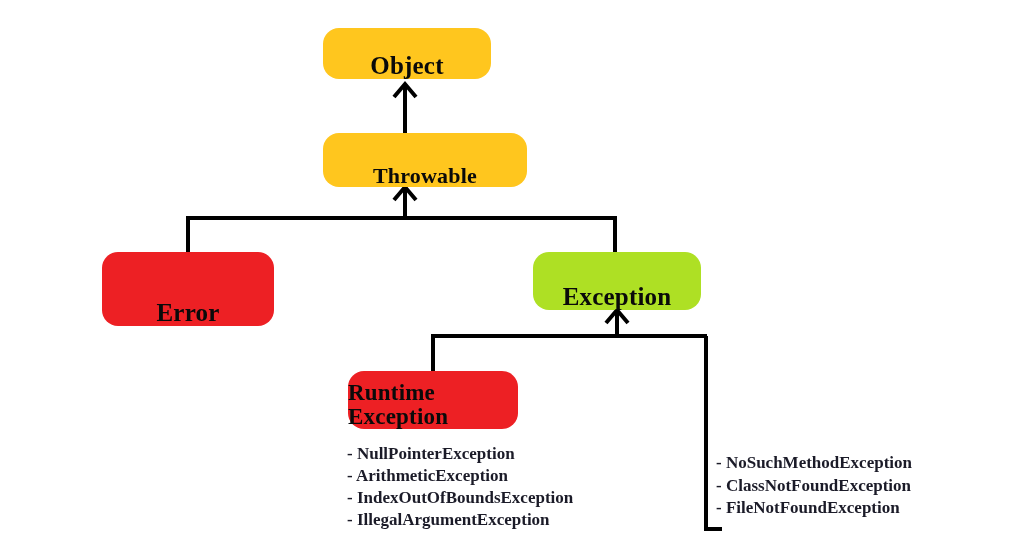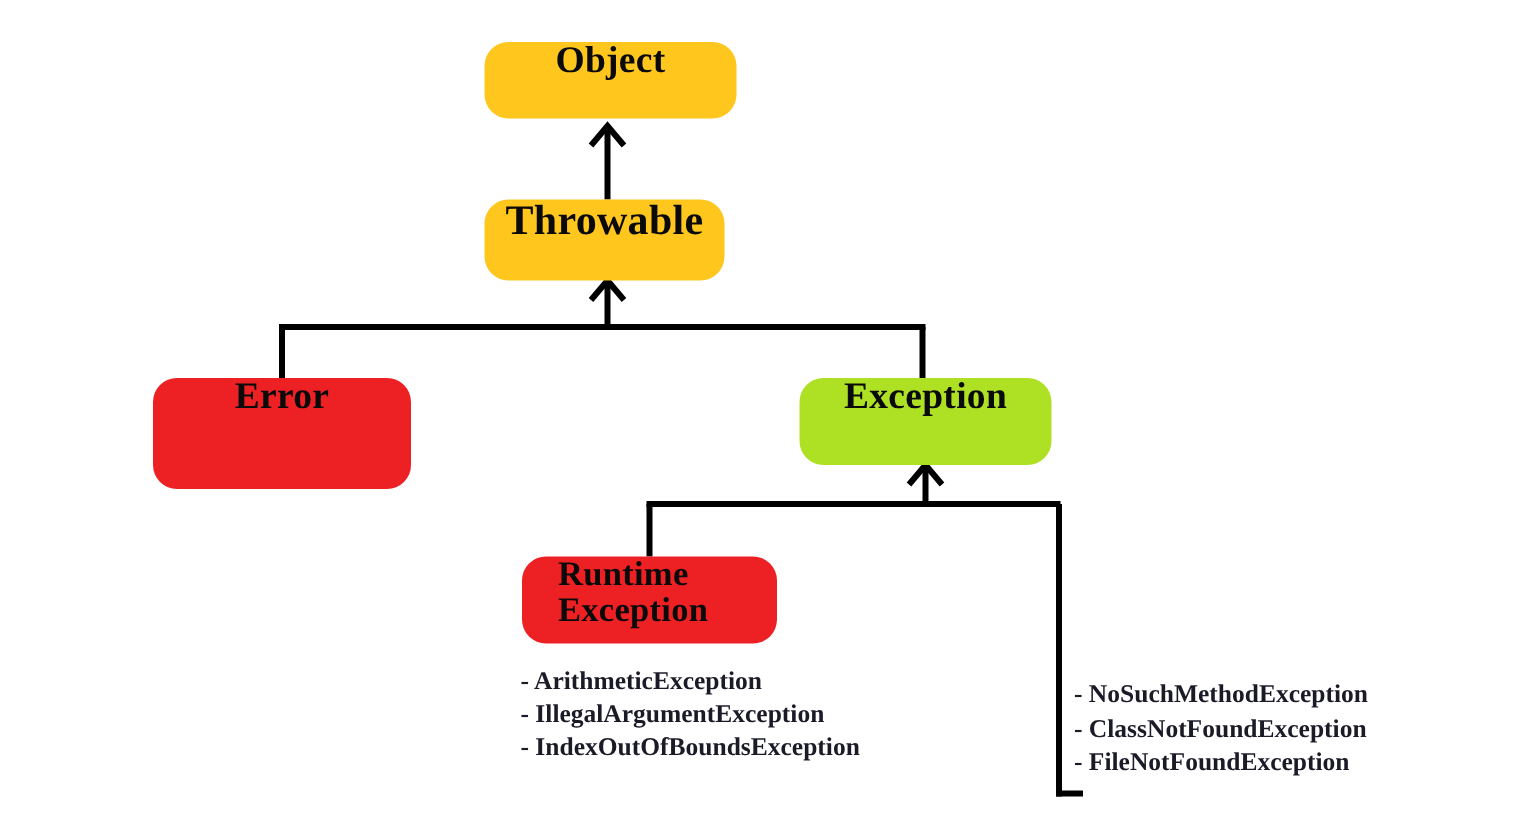--- a/index.html
+++ b/index.html
@@ -22,59 +22,58 @@
     left: 0;
     top: 0;
     width: 1024px;
     height: 557px;
     pointer-events: none;
   }
   .node {
     position: absolute;
     border-radius: 16px;
     display: flex;
-    align-items: flex-start;
+    align-items: flex-end;
     justify-content: center;
     color: #0a0a0a;
     font-weight: bold;
     text-align: center;
     line-height: 1.05;
     letter-spacing: 0.2px;
     box-sizing: border-box;
   }
   .node-label {
     display: block;
     width: 100%;
   }
   .node-object {
     left: 323px; top: 28px; width: 168px; height: 51px;
     background: #FFC61E;
     font-size: 25px;
   }
   .node-throwable {
-    left: 323px; top: 133px; width: 160px; height: 54px;
+    left: 323px; top: 133px; width: 204px; height: 54px;
     background: #FFC61E;
-    font-size: 28px;
+    font-size: 22px;
   }
   .node-error {
     left: 102px; top: 252px; width: 172px; height: 74px;
     background: #ED2024;
     font-size: 25px;
   }
   .node-exception {
     left: 533px; top: 252px; width: 168px; height: 58px;
     background: #AEE024;
     font-size: 25px;
   }
   .node-runtime {
     left: 348px; top: 371px; width: 170px; height: 58px;
     background: #ED2024;
     font-size: 23px;
     justify-content: flex-start;
-    padding-left: 24px;
     text-align: left;
   }
   .node-runtime .node-label {
     text-align: left;
   }
   .leaf-list {
     position: absolute;
     font-weight: bold;
     color: #1b1b28;
     white-space: nowrap;
@@ -153,23 +152,24 @@
 
   <div class="node node-runtime">
     <span class="node-label">
       <span>Runtime</span><br>
       <span>Exception</span>
     </span>
   </div>
 
 
   <div class="leaf-list list-runtime">
+    <span class="leaf-item">- NullPointerException</span>
     <span class="leaf-item">- ArithmeticException</span>
+    <span class="leaf-item">- IndexOutOfBoundsException</span>
     <span class="leaf-item">- IllegalArgumentException</span>
-    <span class="leaf-item">- IndexOutOfBoundsException</span>
   </div>
 
   <div class="leaf-list list-checked">
     <span class="leaf-item">- NoSuchMethodException</span>
     <span class="leaf-item">- ClassNotFoundException</span>
     <span class="leaf-item">- FileNotFoundException</span>
   </div>
 
 </div>
 

